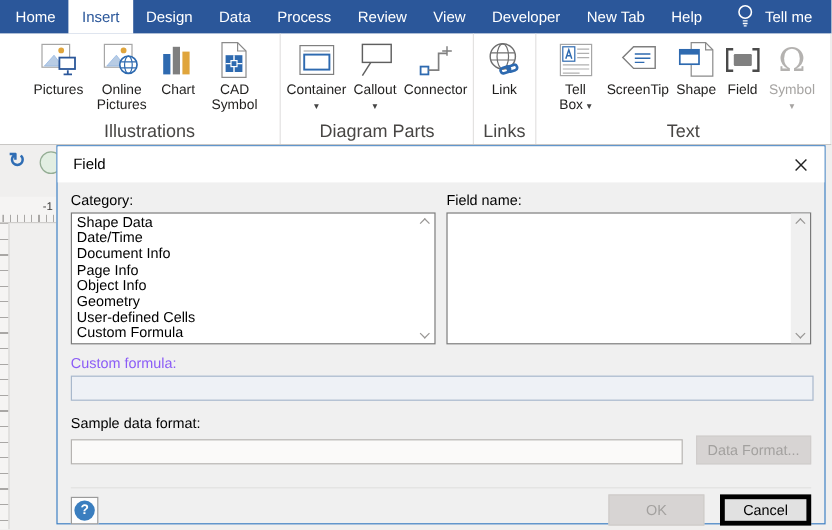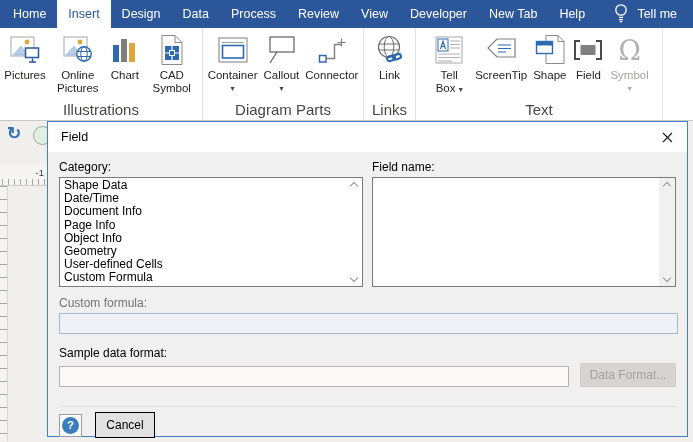--- a/index.html
+++ b/index.html
@@ -8,21 +8,21 @@
   
   .tabbar { display:flex; align-items:stretch; height:28px; background:#2b579a; padding-left:2px; }
   .tab { padding:0 11px; line-height:28px; font-size:12.5px; color:#fff; white-space:nowrap; cursor:default; }
   .tab.active { background:#fff; color:#2b579a; }
   .tab-spacer { flex:1; }
   .tellme { display:flex; align-items:center; gap:9px; color:#fff; font-size:12.5px; padding-right:16px; }
 
   
   .ribbon { display:flex; height:93px; background:#fff; border-bottom:1px solid #c9c7c5; }
   .rgroup { display:flex; flex-direction:column; border-right:1px solid #e3e2e1; }
-  .g-ill { width:203px; } .g-dp { width:161px; } .g-links { width:52px; } .g-text { width:247px; }
+  .g-ill { width:219px;margin-left:16px; } .g-dp { width:161px; } .g-links { width:52px; } .g-text { width:247px; }
   .g-fill { flex:1; border-right:none; }
   .rbuttons { flex:1; display:flex; align-items:stretch; justify-content:center; }
   .rbtn { display:flex; flex-direction:column; align-items:center; padding:3px 3px 0; }
   .ricon { height:34px; display:flex; align-items:center; justify-content:center; margin-top:2px; }
   .rlabel { font-size:11.5px; color:#201f1e; text-align:center; line-height:13px; margin-top:2px; }
   .w52 { width:52px; } .w40 { width:40px; }
   .caret { font-size:8px; color:#444; line-height:9px; margin-top:2px; }
   .caret-inline { font-size:8px; color:#444; }
   .glabel { height:17px; font-size:15px; color:#484644; text-align:center; line-height:14px; }
   .disabled .rlabel, .disabled .caret { color:#a6a4a2; }
@@ -43,21 +43,21 @@
   
   .dialog { position:absolute; left:47px; top:0; width:641px; height:316px; background:#f0f0f0;
             border:1.5px solid #3f80c4; z-index:5; }
   .dlg-title { height:30px; background:#fff; display:flex; align-items:center; padding-left:13px; }
   .dlg-title-text { font-size:12.5px; color:#000; }
   .dlg-close { margin-left:auto; width:40px; height:30px; display:flex; align-items:center; justify-content:center; }
   .dlg-body { padding:0 11px; }
   .col-row { display:flex; gap:9px; margin-top:8px; }
   .col { width:305px; }
   .dlg-label { font-size:12px; color:#000; }
-  .dlg-label.dim { color:#737373; }
+  .dlg-label.dim { color:#8b5cf6; }
   .listbox { margin-top:3px; height:110px; background:#fff; border:1px solid #7a7a7a; display:flex; }
   .list-items { flex:1; overflow:hidden; padding-top:1px; }
   .list-item { font-size:12px; line-height:13.2px; padding-left:4px; white-space:nowrap; color:#000; }
   .sb { width:16px; display:flex; flex-direction:column; justify-content:space-between; align-items:center; padding:5px 0; }
   .sb.track { background:#f0f0f0; }
   .chev { width:6px; height:6px; border-left:1.5px solid #989694; border-top:1.5px solid #989694; }
   .chev.up { transform:rotate(45deg); }
   .chev.down { transform:rotate(225deg); }
   .formula-input { margin-top:3px; width:619px; height:21px; border:1px solid #a8b8cc; background:#eef1f6; font-size:12px; padding:0 4px; }
   .sample-row { display:flex; align-items:flex-end; margin-top:3px; }
@@ -65,21 +65,21 @@
   .btn-dataformat { margin-left:auto; width:96px; height:24px; background:#d7d4d3; border:1px solid #d0cdcc;
                     color:#a3a19f; font-size:12px; font-family:"Liberation Sans", sans-serif; }
   .mt9 { margin-top:9px; } .mt12 { margin-top:12px; }
   .divider { margin-top:19px; border-top:1px solid #e2e1e0; }
   .footer { display:flex; align-items:center; margin-top:5px; }
   .help-btn { width:23px; height:23px; border:1px solid #9b9b9b; background:#fdfdfd; display:flex; align-items:center; justify-content:center; }
   .help-circle { width:17px; height:17px; border-radius:50%; background:#3a7ebf; color:#fff; font-size:11.5px; font-weight:bold;
                  display:flex; align-items:center; justify-content:center; }
   .btn { height:26px; font-size:12px; font-family:"Liberation Sans", sans-serif; }
   .btn-ok { margin-left:auto; width:80px; background:#d7d4d3; border:1px solid #cfccca; color:#a3a19f; }
-  .btn-cancel { margin-left:13px; width:60px; background:#e1e1e1; border:1px solid #000000; color:#000; }
+  .btn-cancel { margin-left:13px; width:76px; background:#e1e1e1; border:4px solid #000000; color:#000; }
 </style>
 </head>
 <body>
 
 <div class="tabbar">
   <div class="tab"><span>Home</span></div>
   <div class="tab active"><span>Insert</span></div>
   <div class="tab"><span>Design</span></div>
   <div class="tab"><span>Data</span></div>
   <div class="tab"><span>Process</span></div>
@@ -331,17 +331,18 @@
         <input class="sample-input" type="text" value="" style="">
         <button class="btn-dataformat">Data Format...</button>
       </div>
 
       <div class="divider"></div>
 
       <div class="footer">
         <div class="help-btn">
           <div class="help-circle">?</div>
         </div>
+        <button class="btn btn-ok">OK</button>
         <button class="btn btn-cancel">Cancel</button>
       </div>
     </div>
   </div>
 </div>
 
 </body></html>

